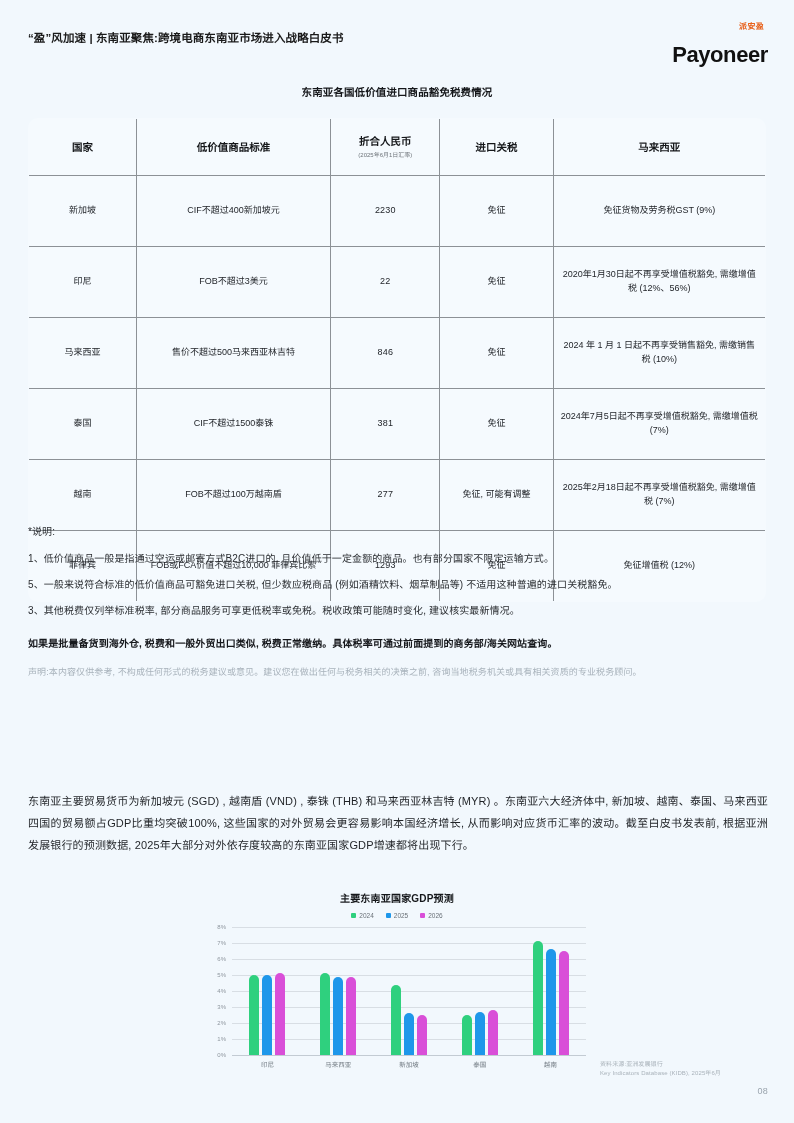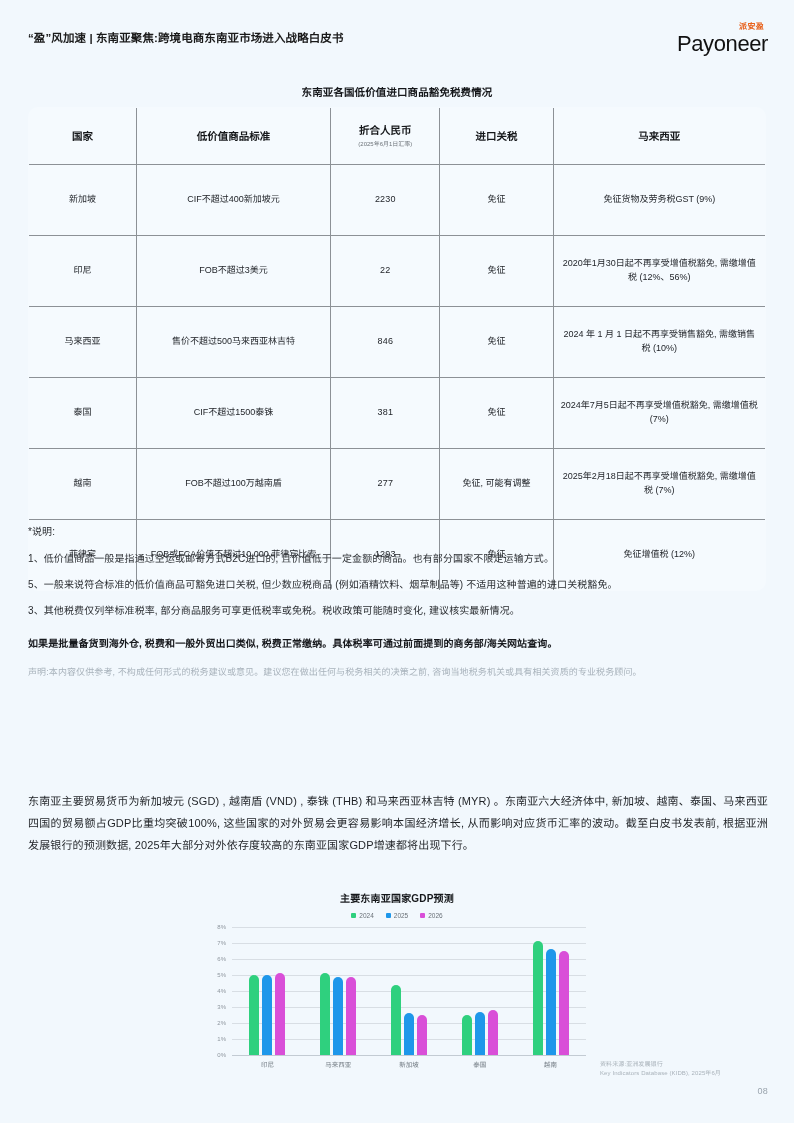--- a/index.html
+++ b/index.html
@@ -53,43 +53,43 @@
     color: #e8601a;
     font-weight: 700;
     letter-spacing: 0.3px;
     line-height: 1;
     margin-right: 4px;
     display: block;
     text-align: right;
   }
   .logo-main {
     font-size: 22px;
-    font-weight: 400;
+    font-weight: 700;
     letter-spacing: -0.4px;
     color: #111;
     line-height: 1;
     display: block;
-    margin-top: 2px;
+    margin-top: 13px;
   }
 
   
   .table-title {
     position: absolute;
     top: 84px;
     left: 0;
     width: 794px;
     text-align: center;
     font-size: 10.5px;
     font-weight: 700;
     color: #15171a;
     letter-spacing: 0.1px;
   }
   .tbl {
     position: absolute;
-    top: 107px;
+    top: 118px;
     left: 28px;
     width: 738px;
     border-collapse: collapse;
     border: 1px solid #8c9196;
     border-radius: 10px;
     overflow: hidden;
     background: #f5fafe;
   }
   .tbl td, .tbl th {
     border: 1px solid #8c9196;

